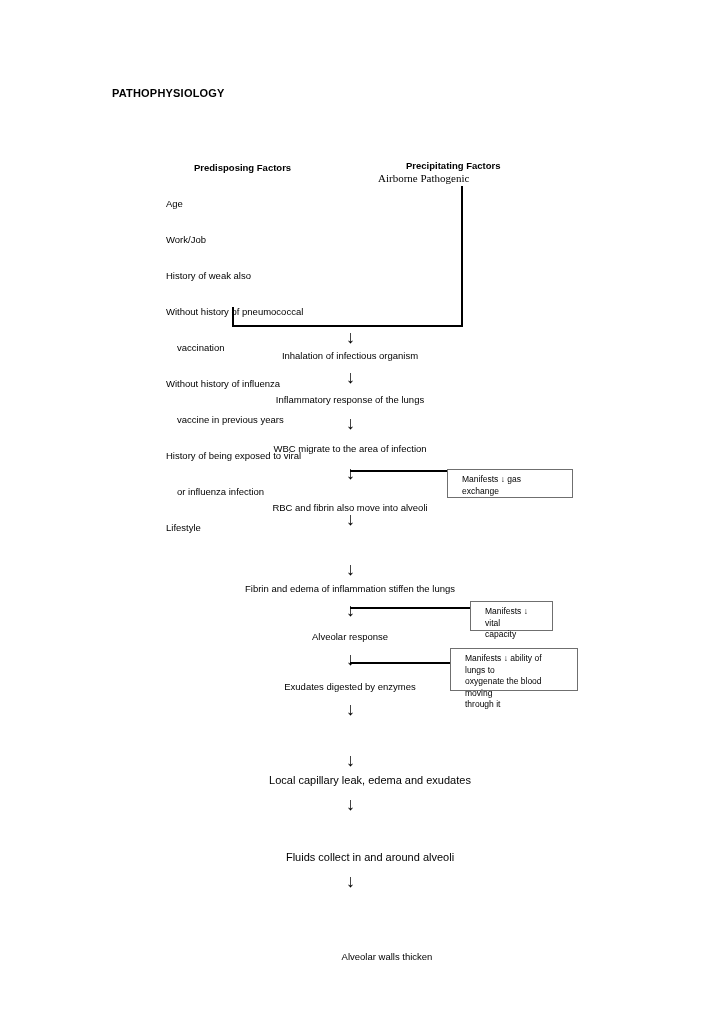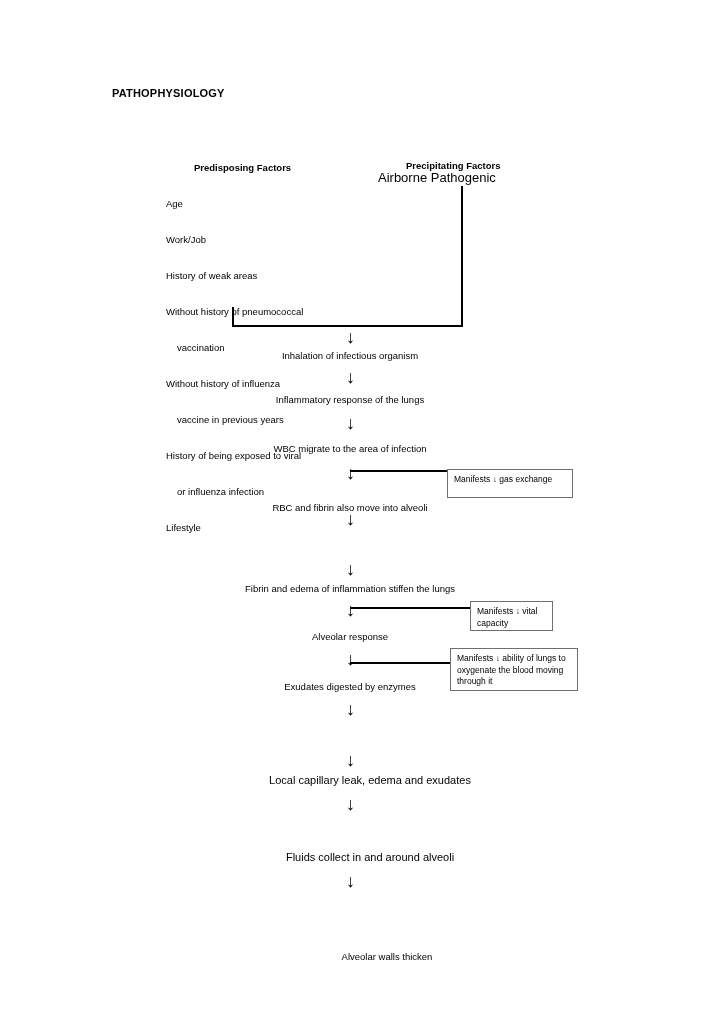--- a/index.html
+++ b/index.html
@@ -67,23 +67,24 @@
     line-height: 12px;
     white-space: pre;
   }
   .factor-list .item { display: block; }
   .factor-list .cont { display: block; padding-left: 11px; }
 
   .precipitating-list {
     position: absolute;
     left: 378px;
     top: 172px;
-    font-size: 13px;
+    font-size: 11px;
     line-height: 12px;
     white-space: nowrap;
+    font-family: Liberation Serif, serif;
   }
   
   .bracket-left-stem {
     position: absolute;
     left: 232px;
     top: 307px;
     width: 2px;
     height: 20px;
     background: #000;
   }
@@ -123,21 +124,21 @@
   }
   .flow-step.big { font-size: 11px; padding-left: 40px; }
 
   
   .manifest-box {
     position: absolute;
     border: 1px solid #6f6f6f;
     box-sizing: border-box;
     font-size: 8.5px;
     line-height: 11.5px;
-    padding: 4px 6px;
+    padding: 4px 14px;
     background: #fff;
   }
   .connector {
     position: absolute;
     height: 2px;
     background: #000;
   }
 </style>
 </head>
 <body>
@@ -146,21 +147,21 @@
 
   <div class="page-title">PATHOPHYSIOLOGY</div>
 
 
   <div class="col-heading predisposing-heading">Predisposing Factors</div>
   <div class="col-heading precipitating-heading">Precipitating Factors</div>
 
   <div class="factor-list">
     <span class="item">Age</span>
     <span class="item">Work/Job</span>
-    <span class="item">History of weak areas</span>
+    <span class="item">History of weak also</span>
     <span class="item">Without history of pneumococcal</span>
     <span class="cont">vaccination</span>
     <span class="item">Without history of influenza</span>
     <span class="cont">vaccine in previous years</span>
     <span class="item">History of being exposed to viral</span>
     <span class="cont">or influenza infection</span>
     <span class="item">Lifestyle</span>
   </div>
 
   <div class="precipitating-list">

